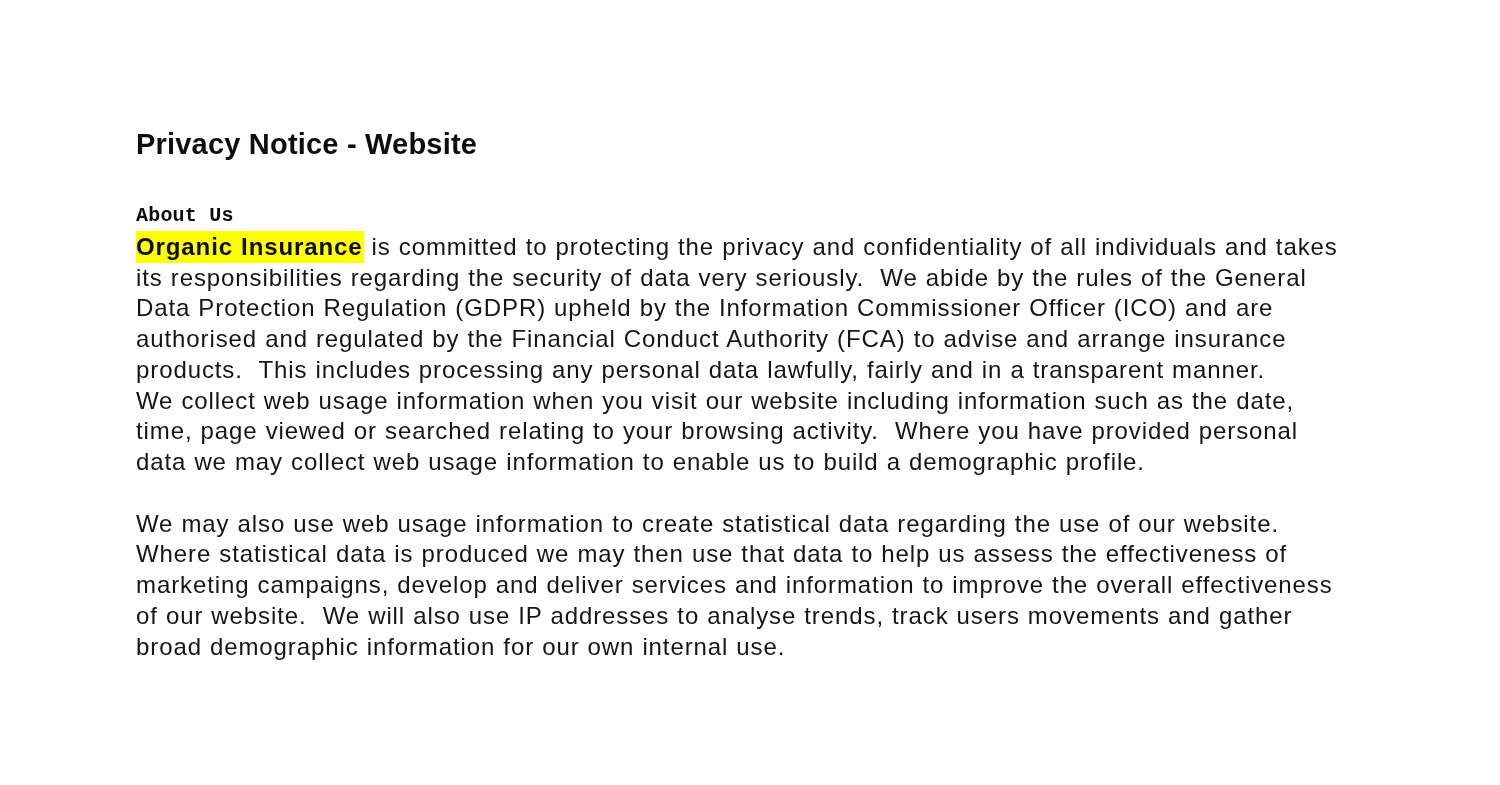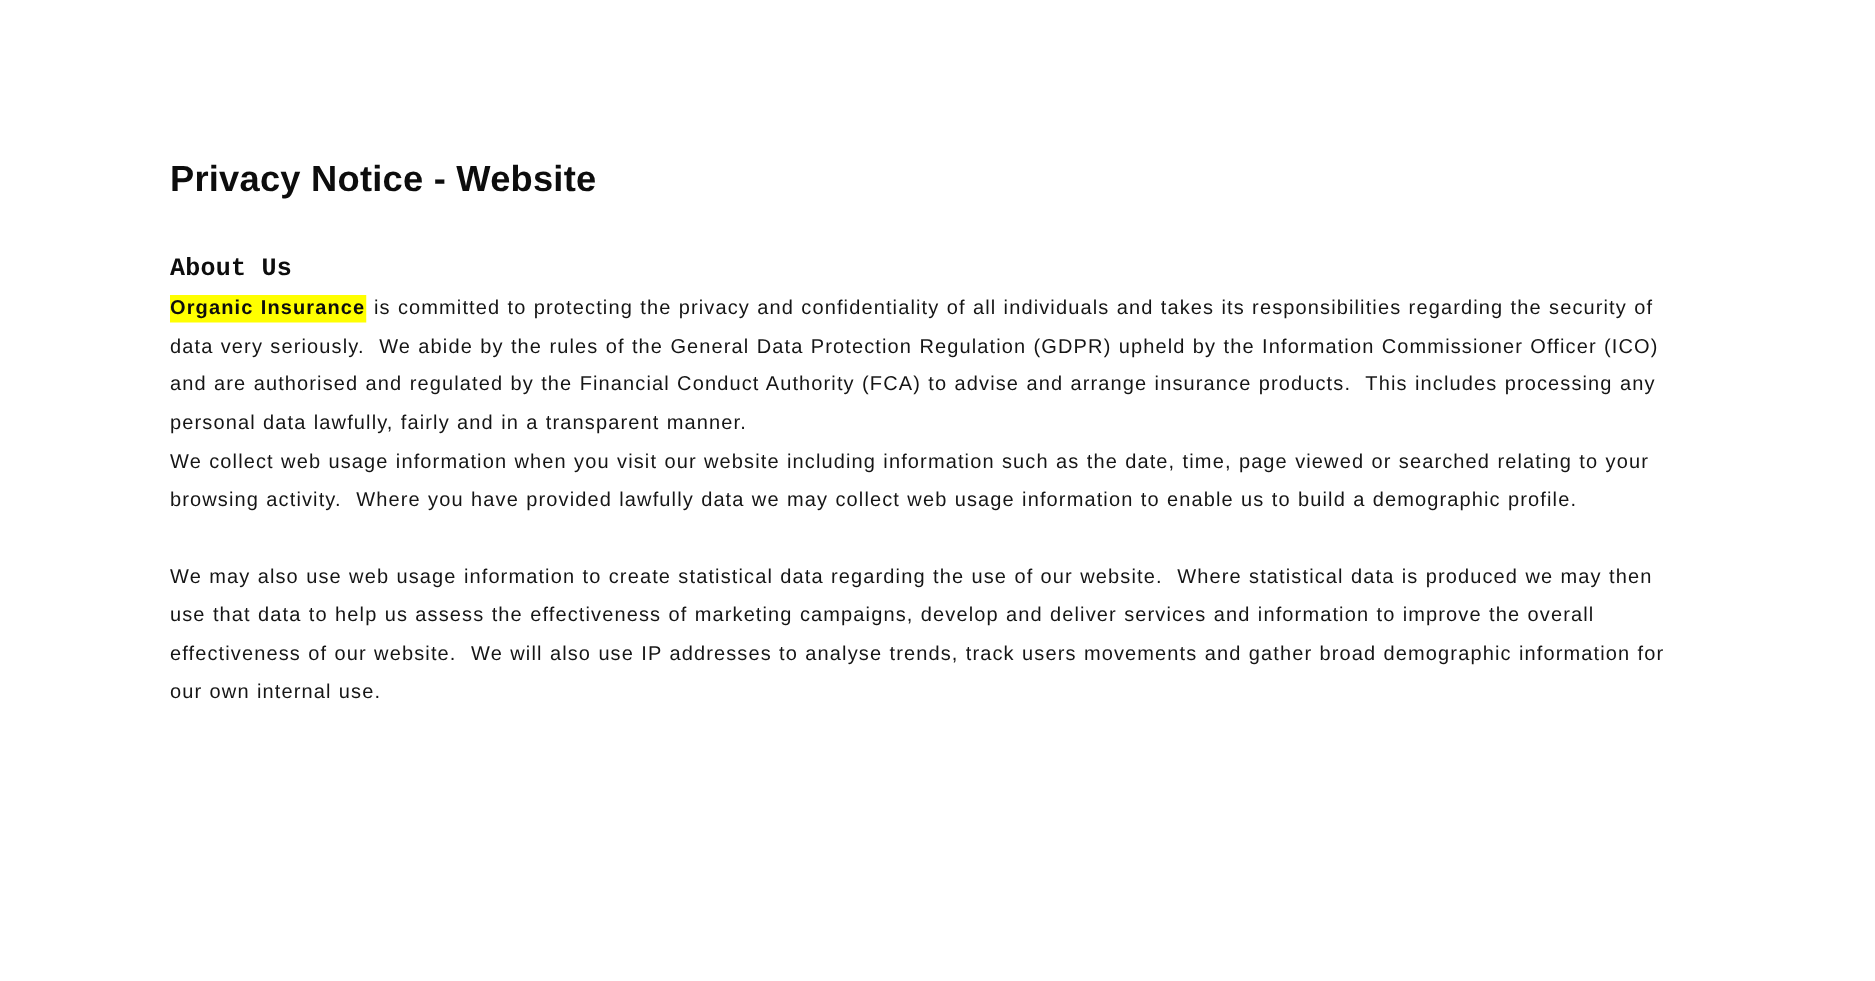--- a/index.html
+++ b/index.html
@@ -36,21 +36,21 @@
     font-size: 20px;
     line-height: 30.75px;
     font-weight: 700;
     letter-spacing: 0.2px;
     color: #0d0d0d;
     white-space: pre-wrap;
     font-family: Liberation Mono, monospace;
   }
   p.para {
     margin: 0 0 30.75px 0;
-    font-size: 16px;
+    font-size: 24px;
     line-height: 30.75px;
     letter-spacing: 0.9px;
     word-spacing: 0.5px;
     white-space: pre-wrap;
   }
   p.para:last-child {
     margin-bottom: 0;
   }
   mark.company-highlight {
     font-weight: 700;
@@ -67,18 +67,18 @@
   <div class="doc-body">
 
     <h1 class="doc-title">Privacy Notice - Website</h1>
 
     <section>
       <h2 class="section-heading">About Us</h2>
       <p class="para"><mark class="company-highlight" style="background: rgb(255, 255, 0);">Organic Insurance</mark><span> is committed to protecting the privacy and confidentiality of all individuals and takes its responsibilities regarding the security of data very seriously.  We abide by the rules of the General Data Protection Regulation (GDPR) upheld by the Information Commissioner Officer (ICO) and are authorised and regulated by the Financial Conduct Authority (FCA) to advise and arrange insurance products.  This includes processing any personal data lawfully, fairly and in a transparent manner.</span></p>
     </section>
 
     <section>
-      <p class="para">We collect web usage information when you visit our website including information such as the date, time, page viewed or searched relating to your browsing activity.  Where you have provided lawfully data we may collect web usage information to enable us to build a demographic profile.</p>
+      <p class="para">We collect web usage information when you visit our website including information such as the date, time, page viewed or searched relating to your browsing activity.  Where you have provided personal data we may collect web usage information to enable us to build a demographic profile.</p>
       <p class="para">We may also use web usage information to create statistical data regarding the use of our website.  Where statistical data is produced we may then use that data to help us assess the effectiveness of marketing campaigns, develop and deliver services and information to improve the overall effectiveness of our website.  We will also use IP addresses to analyse trends, track users movements and gather broad demographic information for our own internal use.</p>
     </section>
 
   </div>
 </div>
 
 </body></html>

